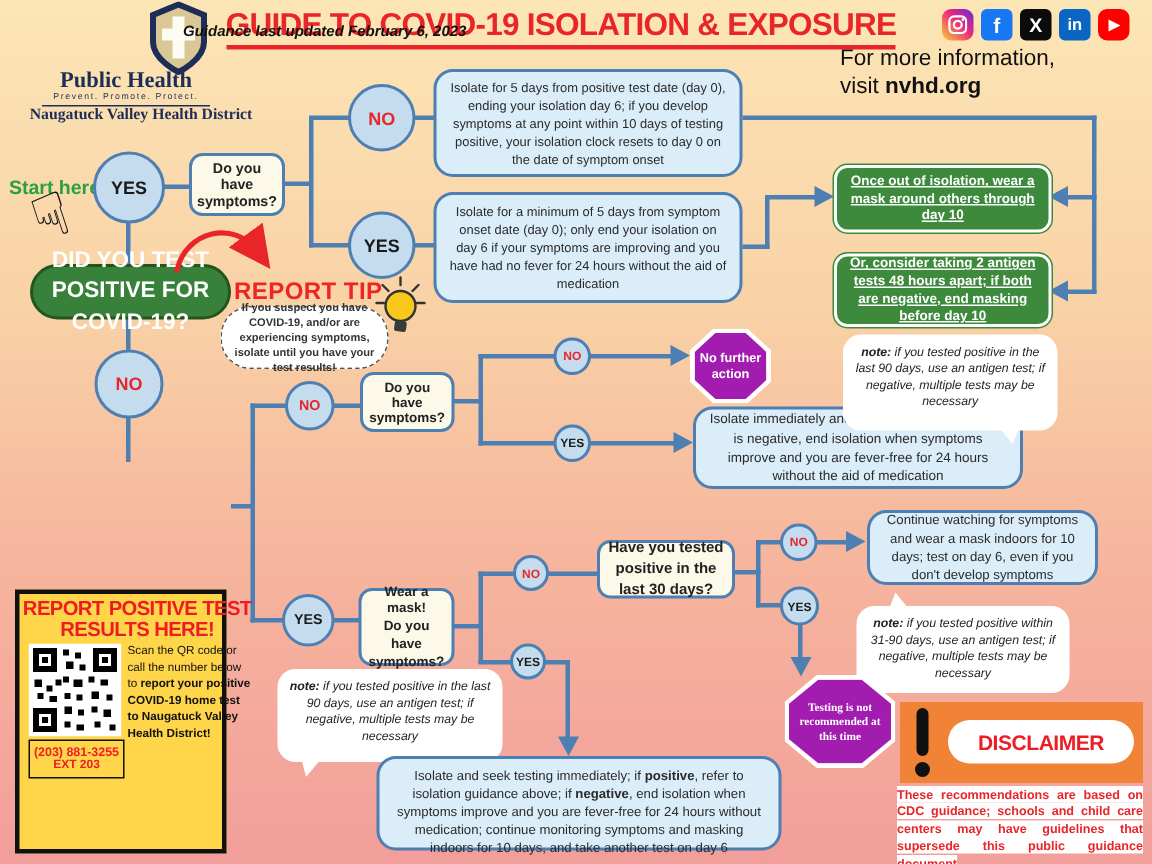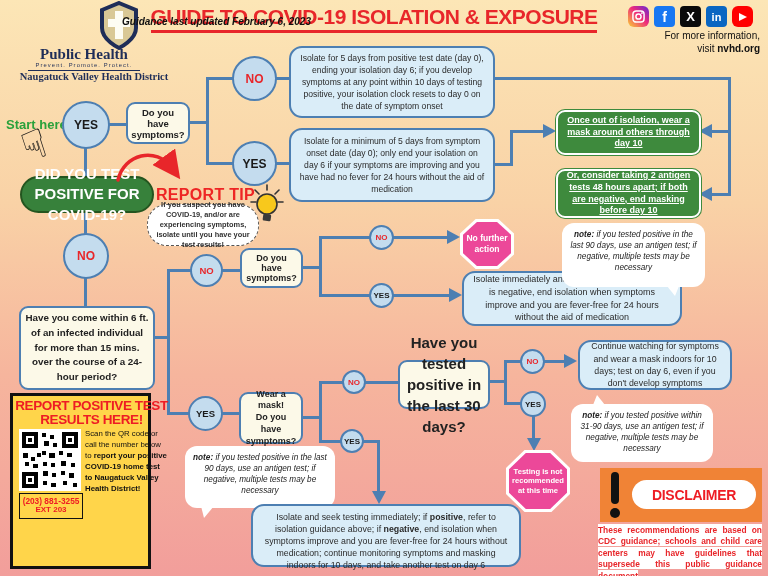--- a/index.html
+++ b/index.html
@@ -22,21 +22,21 @@
   .bbox{position:absolute;background:#daedf8;border:2px solid #4d7fb2;border-radius:13px;
     display:flex;align-items:center;justify-content:center;text-align:center;
     color:#2b2b2b;box-sizing:border-box;padding:4px 8px;line-height:1.4;}
   .gbox{position:absolute;background:#3e8a3d;border:2px solid #fff;border-radius:9px;
     display:flex;align-items:center;justify-content:center;text-align:center;color:#fff;
     font-weight:700;box-sizing:border-box;padding:3px 6px;line-height:1.3;box-shadow:0 0 0 1px #3e8a3d;text-decoration:underline;}
   .note{position:absolute;background:#fff;border-radius:12px;color:#222;font-style:italic;
     font-size:8.2px;line-height:1.35;text-align:center;padding:6px 7px;box-sizing:border-box;}
   .oct{position:absolute;clip-path:polygon(29% 0,71% 0,100% 29%,100% 71%,71% 100%,29% 100%,0 71%,0 29%);background:#fff;}
   .oct-in{position:absolute;inset:3px;clip-path:polygon(29% 0,71% 0,100% 29%,100% 71%,71% 100%,29% 100%,0 71%,0 29%);
-    background:#ec4899;display:flex;align-items:center;justify-content:center;text-align:center;
+    background:#a21caf;display:flex;align-items:center;justify-content:center;text-align:center;
     color:#fff;font-weight:800;line-height:1.25;padding:2px;}
   .sicon{position:absolute;top:6px;width:21px;height:21px;border-radius:4px;display:flex;
     align-items:center;justify-content:center;color:#fff;font-weight:800;}
   .navy{color:#1e2d58;}
 </style>
 </head>
 <body>
 
 <div id="stage">
 
@@ -61,21 +61,21 @@
   </div>
   <div class="sicon" style="left:680px;background:#0b0b0b;font-size:13px;">
     <span>X</span>
   </div>
   <div class="sicon" style="left:706px;background:#0a66c2;font-size:11px;">
     <span>in</span>
   </div>
   <div class="sicon" style="left:732px;background:#f00;border-radius:6px;">
     <span style="width:0;height:0;border-top:4.5px solid transparent;border-bottom:4.5px solid transparent;border-left:8px solid #fff;"></span>
   </div>
-  <div class="abs" style="left:560px;top:30px;width:200px;text-align:right;font-size:10px;color:#111;line-height:1.25;">
+  <div class="abs" style="left:560px;top:30px;width:200px;text-align:left;font-size:15px;color:#111;line-height:1.25;">
     <span>For more information,</span><br>
     <span>visit </span><b>nvhd.org</b>
   </div>
 
   <div class="abs navy" style="left:28px;top:46px;width:112px;text-align:center;font-family:'Liberation Serif',serif;font-weight:700;font-size:15px;">Public Health</div>
   <div class="abs navy" style="left:28px;top:62px;width:112px;text-align:center;font-size:5.8px;letter-spacing:1.1px;border-bottom:1px solid #1e2d58;padding-bottom:2px;">Prevent. Promote. Protect.</div>
   <div class="abs navy" style="left:3px;top:71px;width:182px;text-align:center;font-family:'Liberation Serif',serif;font-weight:700;font-size:10.5px;">Naugatuck Valley Health District</div>
 
   <div class="vline" style="left:84px;top:148px;width:3px;height:29px;"></div>
   <div class="hline" style="left:108px;top:123px;width:19px;height:3px;"></div>
@@ -167,21 +167,20 @@
         <line x1="7" y1="8" x2="11" y2="12"></line>
         <line x1="31" y1="8" x2="27" y2="12"></line>
       <line x1="3" y1="20" x2="8" y2="20"></line>
         <line x1="35" y1="20" x2="30" y2="20"></line>
     </g>
     <circle cx="19" cy="22" r="10" fill="#f8c81c" stroke="#333" stroke-width="1.6"></circle>
     <rect x="15" y="32" width="8" height="7" rx="1.5" fill="#3a3a3a" transform="rotate(8 19 35)"></rect>
   </svg>
   <div class="abs" style="left:147px;top:204px;width:112px;height:42px;background:#fff;border:1.5px dashed #555;border-radius:20px;display:flex;align-items:center;justify-content:center;text-align:center;font-size:7.4px;font-weight:600;color:#333;box-sizing:border-box;padding:2px 6px;line-height:1.35;">If you suspect you have COVID-19, and/or are experiencing symptoms, isolate until you have your test results!</div>
 
-  <div class="qbox" style="left:19px;top:306px;width:136px;height:84px;font-size:9.8px;line-height:1.5;">Have you come within 6 ft. of an infected individual for more than 15 mins. over the course of a 24-hour period?</div>
 
   <div class="circle c-no fz10" style="left:190px;top:254px;width:33px;height:33px;">NO</div>
   <div class="qbox" style="left:240px;top:248px;width:63px;height:40px;font-size:9px;">Do you have symptoms?</div>
   <div class="circle c-no fz8" style="left:369px;top:225px;width:25px;height:25px;">NO</div>
   <div class="circle c-yes fz8" style="left:369px;top:283px;width:25px;height:25px;">YES</div>
 
   <div class="oct" style="left:460px;top:219px;width:54px;height:50px;">
     <div class="oct-in" style="font-size:8.5px;">No further action</div>
   </div>
   <div class="bbox" style="left:462px;top:271px;width:220px;height:55px;font-size:9px;">Isolate immediately and seek testing ASAP; if test is negative, end isolation when symptoms improve and you are fever-free for 24 hours without the aid of medication</div>
@@ -192,32 +191,32 @@
   </div>
 
   <div class="circle c-yes fz10" style="left:188px;top:396px;width:35px;height:35px;">YES</div>
   <div class="qbox" style="left:239px;top:392px;width:64px;height:52px;font-size:9px;flex-direction:column;line-height:1.3;">
     <b>Wear a mask!</b>
     <span style="font-weight:600;">Do you have symptoms?</span>
   </div>
   <div class="circle c-no fz8" style="left:342px;top:370px;width:24px;height:24px;">NO</div>
   <div class="circle c-yes fz8" style="left:340px;top:429px;width:24px;height:24px;">YES</div>
 
-  <div class="qbox" style="left:398px;top:360px;width:92px;height:49px;font-size:15px;line-height:1.4;">Have you tested positive in the last 30 days?</div>
+  <div class="qbox" style="left:398px;top:360px;width:92px;height:39px;font-size:10px;line-height:1.4;">Have you tested positive in the last 30 days?</div>
   <div class="circle c-no fz8" style="left:520px;top:349px;width:25px;height:25px;">NO</div>
   <div class="circle c-yes fz8" style="left:520px;top:391px;width:26px;height:26px;">YES</div>
 
   <div class="bbox" style="left:578px;top:340px;width:154px;height:50px;font-size:8.8px;">Continue watching for symptoms and wear a mask indoors for 10 days; test on day 6, even if you don't develop symptoms</div>
 
   <div class="note" style="left:571px;top:404px;width:142px;height:58px;">
     <b>note:</b> <span>if you tested positive within 31-90 days, use an antigen test; if negative, multiple tests may be necessary</span>
     <span class="abs" style="left:22px;top:-9px;width:0;height:0;border-left:4px solid transparent;border-right:8px solid transparent;border-bottom:10px solid #fff;"></span>
   </div>
 
-  <div class="oct" style="left:506px;top:450px;width:64px;height:62px;">
+  <div class="oct" style="left:523px;top:450px;width:74px;height:62px;font-family:Liberation Serif, serif;">
     <div class="oct-in" style="font-size:7.6px;">Testing is not recommended at this time</div>
   </div>
 
   <div class="note" style="left:185px;top:446px;width:150px;height:62px;">
     <b>note:</b> <span>if you tested positive in the last 90 days, use an antigen test; if negative, multiple tests may be necessary</span>
     <span class="abs" style="left:16px;bottom:-10px;width:0;height:0;border-left:3px solid transparent;border-right:10px solid transparent;border-top:12px solid #fff;"></span>
   </div>
 
   <div class="bbox" style="left:251px;top:504px;width:270px;height:63px;font-size:8.8px;line-height:1.35;display:block;padding:6px 10px;">
     <span>Isolate and seek testing immediately; if </span><b>positive</b><span>, refer to isolation guidance above; if </span><b>negative</b><span>, end isolation when symptoms improve and you are fever-free for 24 hours without medication; continue monitoring symptoms and masking indoors for 10 days, and take another test on day 6</span>

